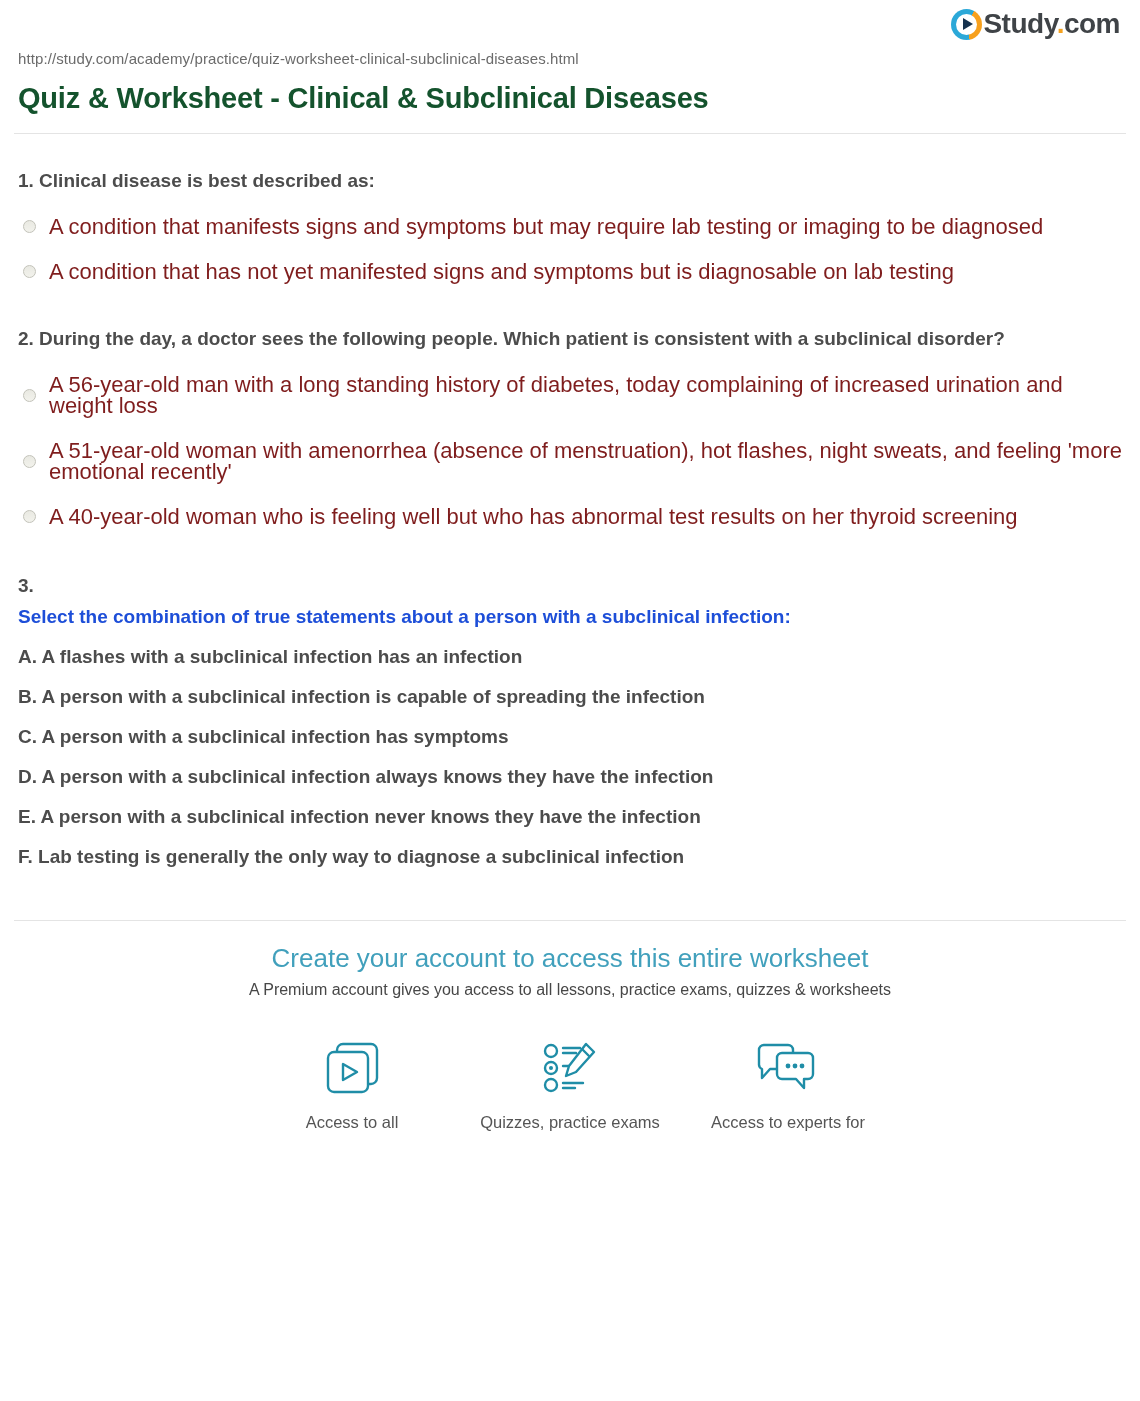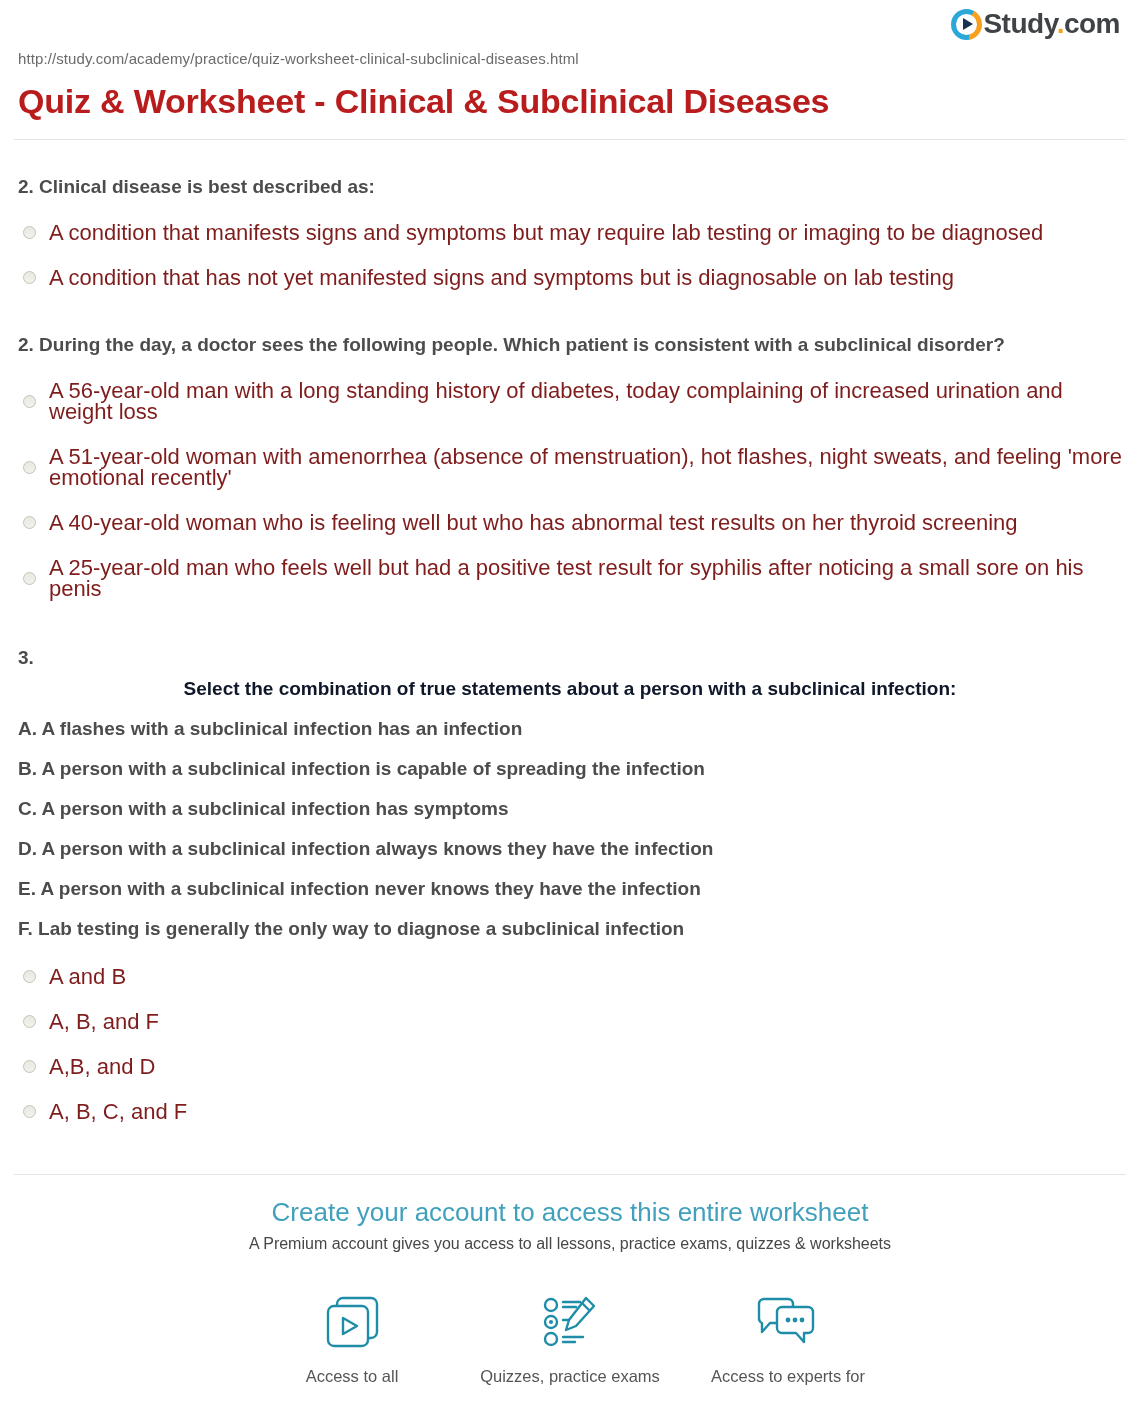--- a/index.html
+++ b/index.html
@@ -18,29 +18,29 @@
   .logo { position: absolute; top: 8px; right: 20px; display: flex; align-items: center; gap: 1px; cursor: pointer; }
   .logo-ring { position: relative; width: 31px; height: 31px; border-radius: 50%;
     background: conic-gradient(#2ba8d8 0deg 30deg, #f7a01d 30deg 168deg, #2ba8d8 168deg 360deg); }
   .logo-ring::before { content: ""; position: absolute; inset: 5px; background: #fff; border-radius: 50%; }
   .logo-ring::after { content: ""; position: absolute; top: 9.5px; left: 12px; width: 0; height: 0;
     border-left: 10px solid #16324f; border-top: 6px solid transparent; border-bottom: 6px solid transparent; }
   .logo-text { font-size: 28px; font-weight: 700; color: #3f4347; letter-spacing: -0.5px; }
   .logo-dot { color: #f6a21e; }
 
   
-  .page-title { margin: 26px 18px 0; font-size: 34px; font-weight: 700; color: #b91c1c; letter-spacing: -0.2px; }
+  .page-title { margin: 26px 18px 0; font-size: 29px; font-weight: 700; color: #14532d; letter-spacing: -0.2px; }
   .divider { border: none; border-top: 1px solid #e4e4e4; margin: 18px 14px 0; }
 
   
   .question { padding: 0 18px; }
   .q-heading { font-size: 19px; font-weight: 700; color: #4c4c4c; margin-top: 36px; }
   .q2-heading { margin-top: 46px; }
   .q-number { font-size: 19px; font-weight: 700; color: #4c4c4c; margin-top: 48px; }
-  .q-prompt { font-size: 19px; font-weight: 700; color: #0f172a; margin-top: 9px; text-align: center; }
+  .q-prompt { font-size: 19px; font-weight: 700; color: #1d4ed8; margin-top: 9px; }
   .statement { font-size: 19px; font-weight: 700; color: #4c4c4c; margin-top: 17px; line-height: 23px; }
 
   .options { list-style: none; margin-top: 8px; }
   .option-row { display: flex; align-items: center; margin-top: 24px; cursor: pointer; }
   .radio {
     flex: 0 0 auto; width: 13px; height: 13px; border-radius: 50%;
     border: 1px solid #c3c3ba; background: #ededE6;
     background: linear-gradient(#e9e9e2, #f2f2ec);
     margin-right: 13px; margin-left: 5px;
   }
@@ -69,21 +69,21 @@
   <div class="logo">
     <div class="logo-ring"></div>
     <div class="logo-text"><span>Study</span><span class="logo-dot">.</span><span>com</span></div>
   </div>
 </div>
 
 <h1 class="page-title">Quiz &amp; Worksheet - Clinical &amp; Subclinical Diseases</h1>
 <hr class="divider">
 
 <div class="question">
-  <div class="q-heading">2. Clinical disease is best described as:</div>
+  <div class="q-heading">1. Clinical disease is best described as:</div>
   <ul class="options">
     <li class="option-row">
       <span class="radio"></span>
       <span class="option-label">A condition that manifests signs and symptoms but may require lab testing or imaging to be diagnosed</span>
     </li>
     <li class="option-row">
       <span class="radio"></span>
       <span class="option-label">A condition that has not yet manifested signs and symptoms but is diagnosable on lab testing</span>
     </li>
   </ul>
@@ -97,56 +97,34 @@
       <span class="option-label">A 56-year-old man with a long standing history of diabetes, today complaining of increased urination and weight loss</span>
     </li>
     <li class="option-row">
       <span class="radio"></span>
       <span class="option-label">A 51-year-old woman with amenorrhea (absence of menstruation), hot flashes, night sweats, and feeling 'more emotional recently'</span>
     </li>
     <li class="option-row">
       <span class="radio"></span>
       <span class="option-label">A 40-year-old woman who is feeling well but who has abnormal test results on her thyroid screening</span>
     </li>
-    <li class="option-row">
-      <span class="radio"></span>
-      <span class="option-label">A 25-year-old man who feels well but had a positive test result for syphilis after noticing a small sore on his penis</span>
-    </li>
   </ul>
 </div>
 
 <div class="question">
   <div class="q-number">3.</div>
   <div class="q-prompt">Select the combination of true statements about a person with a subclinical infection:</div>
 
   <div class="statement">A. A flashes with a subclinical infection has an infection</div>
   <div class="statement">B. A person with a subclinical infection is capable of spreading the infection</div>
   <div class="statement">C. A person with a subclinical infection has symptoms</div>
   <div class="statement">D. A person with a subclinical infection always knows they have the infection</div>
   <div class="statement">E. A person with a subclinical infection never knows they have the infection</div>
   <div class="statement">F. Lab testing is generally the only way to diagnose a subclinical infection</div>
 
-  <ul class="options q3-options">
-    <li class="option-row">
-      <span class="radio"></span>
-      <span class="option-label">A and B</span>
-    </li>
-    <li class="option-row">
-      <span class="radio"></span>
-      <span class="option-label">A, B, and F</span>
-    </li>
-    <li class="option-row">
-      <span class="radio"></span>
-      <span class="option-label">A,B, and D</span>
-    </li>
-    <li class="option-row">
-      <span class="radio"></span>
-      <span class="option-label">A, B, C, and F</span>
-    </li>
-  </ul>
 </div>
 
 <hr class="divider bottom-divider">
 
 <div class="cta-wrap">
   <div class="cta-heading">Create your account to access this entire worksheet</div>
   <div class="cta-sub">A Premium account gives you access to all lessons, practice exams, quizzes &amp; worksheets</div>
 </div>
 
 <div class="features">

